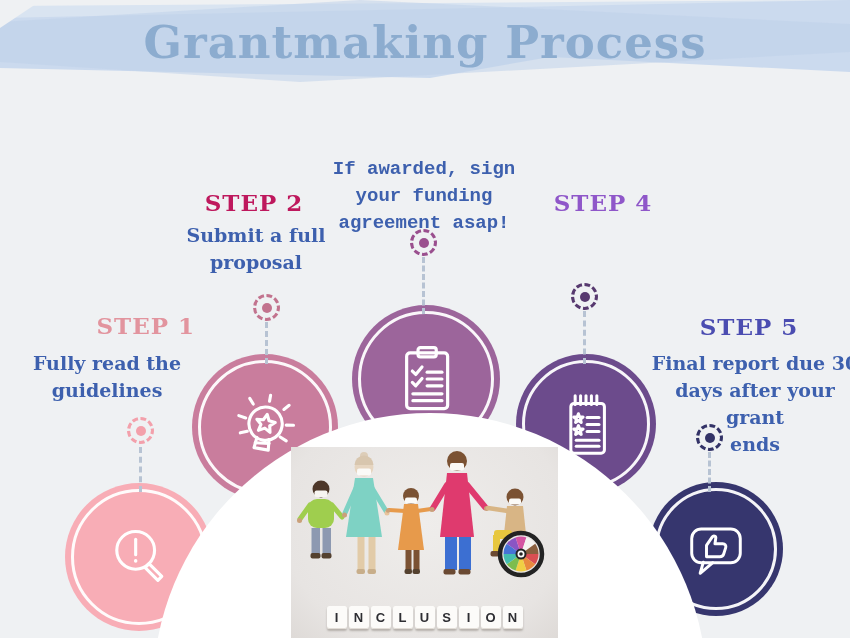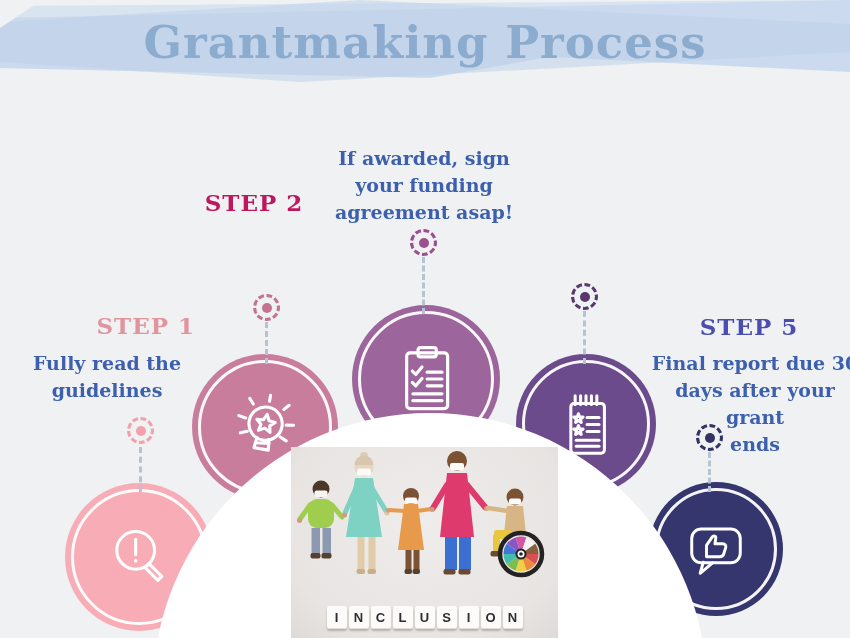--- a/index.html
+++ b/index.html
@@ -9,21 +9,21 @@
   .banner{position:absolute;left:0;top:0;width:850px;height:112px;z-index:1;}
   .main-title{position:absolute;left:0;top:16px;width:850px;text-align:center;z-index:2;
     font-size:45px;font-weight:bold;letter-spacing:1px;color:#8caccf;}
   
   .step-title{position:absolute;margin:0;width:170px;text-align:center;z-index:3;
     font-size:23px;font-weight:bold;letter-spacing:1px;}
   .step-desc{position:absolute;margin:0;text-align:center;z-index:3;color:#3d60ae;
     font-size:19px;font-weight:600;line-height:27px;white-space:pre-line;}
   .t1{left:25px;top:312px;} .d1{left:12px;top:350px;width:190px;}
   .t2{left:169px;top:189px;} .d2{left:161px;top:222px;width:190px;}
-  .t3{left:338px;top:110px;} .d3{left:324px;top:145px;width:200px;}
+  .t3{left:338px;top:110px;} .d3{left:324px;top:156px;width:200px;font-family:Liberation Mono, monospace;}
   .t4{left:518px;top:189px;} .d4{left:506px;top:222px;width:200px;}
   .t5{left:664px;top:313px;} .d5{left:650px;top:350px;width:210px;}
   
   .connector{position:absolute;width:21px;height:21px;border:3px dashed #999;border-radius:50%;
     z-index:3;display:flex;align-items:center;justify-content:center;}
   .connector i{display:block;width:10px;height:10px;border-radius:50%;background:#999;}
   .k1{left:127px;top:417px;} .k2{left:253px;top:294px;} .k3{left:410px;top:229px;}
   .k4{left:571px;top:283px;} .k5{left:696px;top:424px;}
   
   .stem{position:absolute;width:0;border-left:3px dashed #b7c3d3;z-index:3;}
@@ -76,20 +76,22 @@
     <span class="ring"></span>
     <svg class="icon" width="80" height="80" viewBox="0 0 72 72">
       <circle cx="33" cy="30" r="17"></circle>
       <path d="M45 42 L41.5 45.5 L53 57 L56.5 53.5 Z"></path>
       <line x1="33" y1="20" x2="33" y2="34"></line>
       <circle cx="33" cy="39.5" r="1.6" fill="#fff" stroke="none"></circle>
     </svg>
   </div>
 
   <h2 class="step-title t2" style="color: #be185d;">STEP 2</h2>
+  <p class="step-desc d2">Submit a full
+proposal</p>
   <div class="connector k2" style="border-color: rgb(194, 115, 142);">
       <i style="background-color: rgb(194, 115, 142);"></i>
     </div>
   <div class="stem m2"></div>
   <div class="circle c2" style="background-color: rgb(201, 125, 157);">
     <span class="ring"></span>
     <svg class="icon" width="80" height="80" viewBox="0 0 72 72">
       <g transform="rotate(10 36 36)">
         <circle cx="36" cy="33" r="15"></circle>
         <path d="M36 24.5 L38.6 29.8 L44.4 30.4 L40 34.3 L41.3 40 L36 37 L30.7 40 L32 34.3 L27.6 30.4 L33.4 29.8 Z"></path>
@@ -121,20 +123,21 @@
       <path d="M24 29 l3 3 l5.5 -6.5"></path>
       <path d="M24 39 l3 3 l5.5 -6.5"></path>
       <line x1="37" y1="30" x2="50" y2="30"></line>
       <line x1="37" y1="36" x2="50" y2="36"></line>
       <line x1="37" y1="42" x2="50" y2="42"></line>
       <line x1="24.5" y1="49" x2="50" y2="49"></line>
       <line x1="24.5" y1="55" x2="50" y2="55"></line>
     </svg>
   </div>
 
+  <h2 class="step-title t4" style="color: rgb(143, 87, 201);">STEP 4</h2>
   <div class="connector k4" style="border-color: rgb(87, 57, 111);">
       <i style="background-color: rgb(87, 57, 111);"></i>
     </div>
   <div class="stem m4"></div>
   <div class="circle c4" style="background-color: rgb(108, 75, 140);">
     <span class="ring"></span>
     <svg class="icon" width="78" height="78" viewBox="0 0 72 72">
       <rect x="22" y="17" width="31" height="46" rx="3"></rect>
       <line x1="26" y1="10" x2="26" y2="18"></line>
       <line x1="31" y1="10" x2="31" y2="18"></line>

